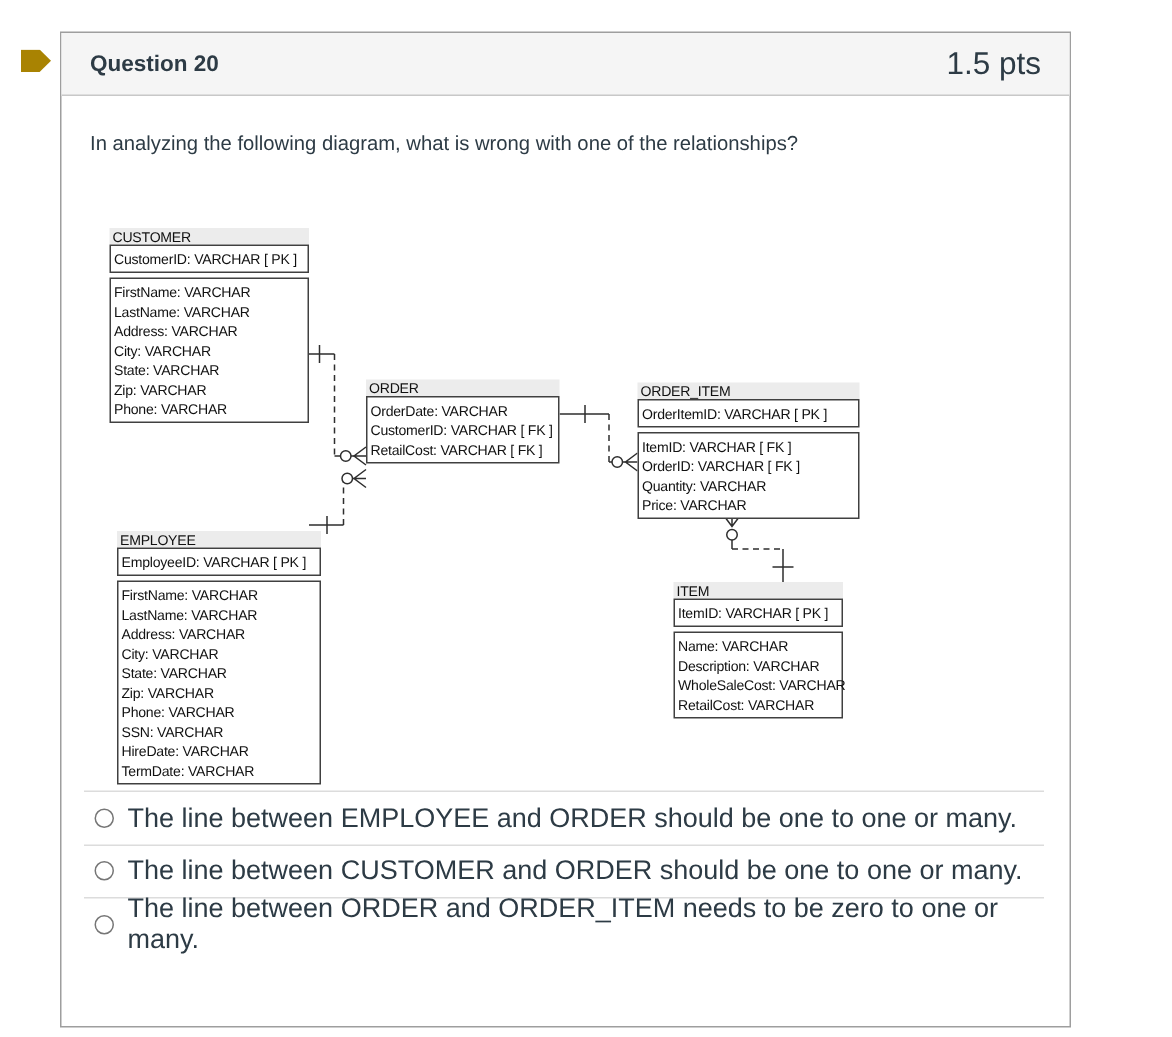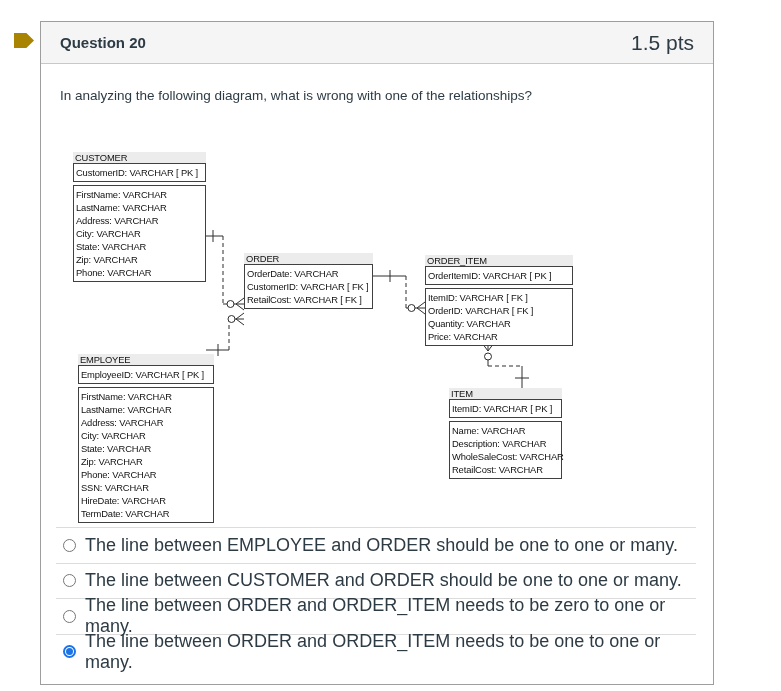--- a/index.html
+++ b/index.html
@@ -168,20 +168,16 @@
         <span class="optlabel">The line between EMPLOYEE and ORDER should be one to one or many.</span>
       </div>
       <div class="opt">
         <span class="radio"></span>
         <span class="optlabel">The line between CUSTOMER and ORDER should be one to one or many.</span>
       </div>
       <div class="opt">
         <span class="radio"></span>
         <span class="optlabel">The line between ORDER and ORDER_ITEM needs to be zero to one or many.</span>
       </div>
-      <div class="opt">
-        <span class="radio selected"></span>
-        <span class="optlabel">The line between ORDER and ORDER_ITEM needs to be one to one or many.</span>
-      </div>
     </div>
 
   </div>
 </div>
 
 </body></html>

